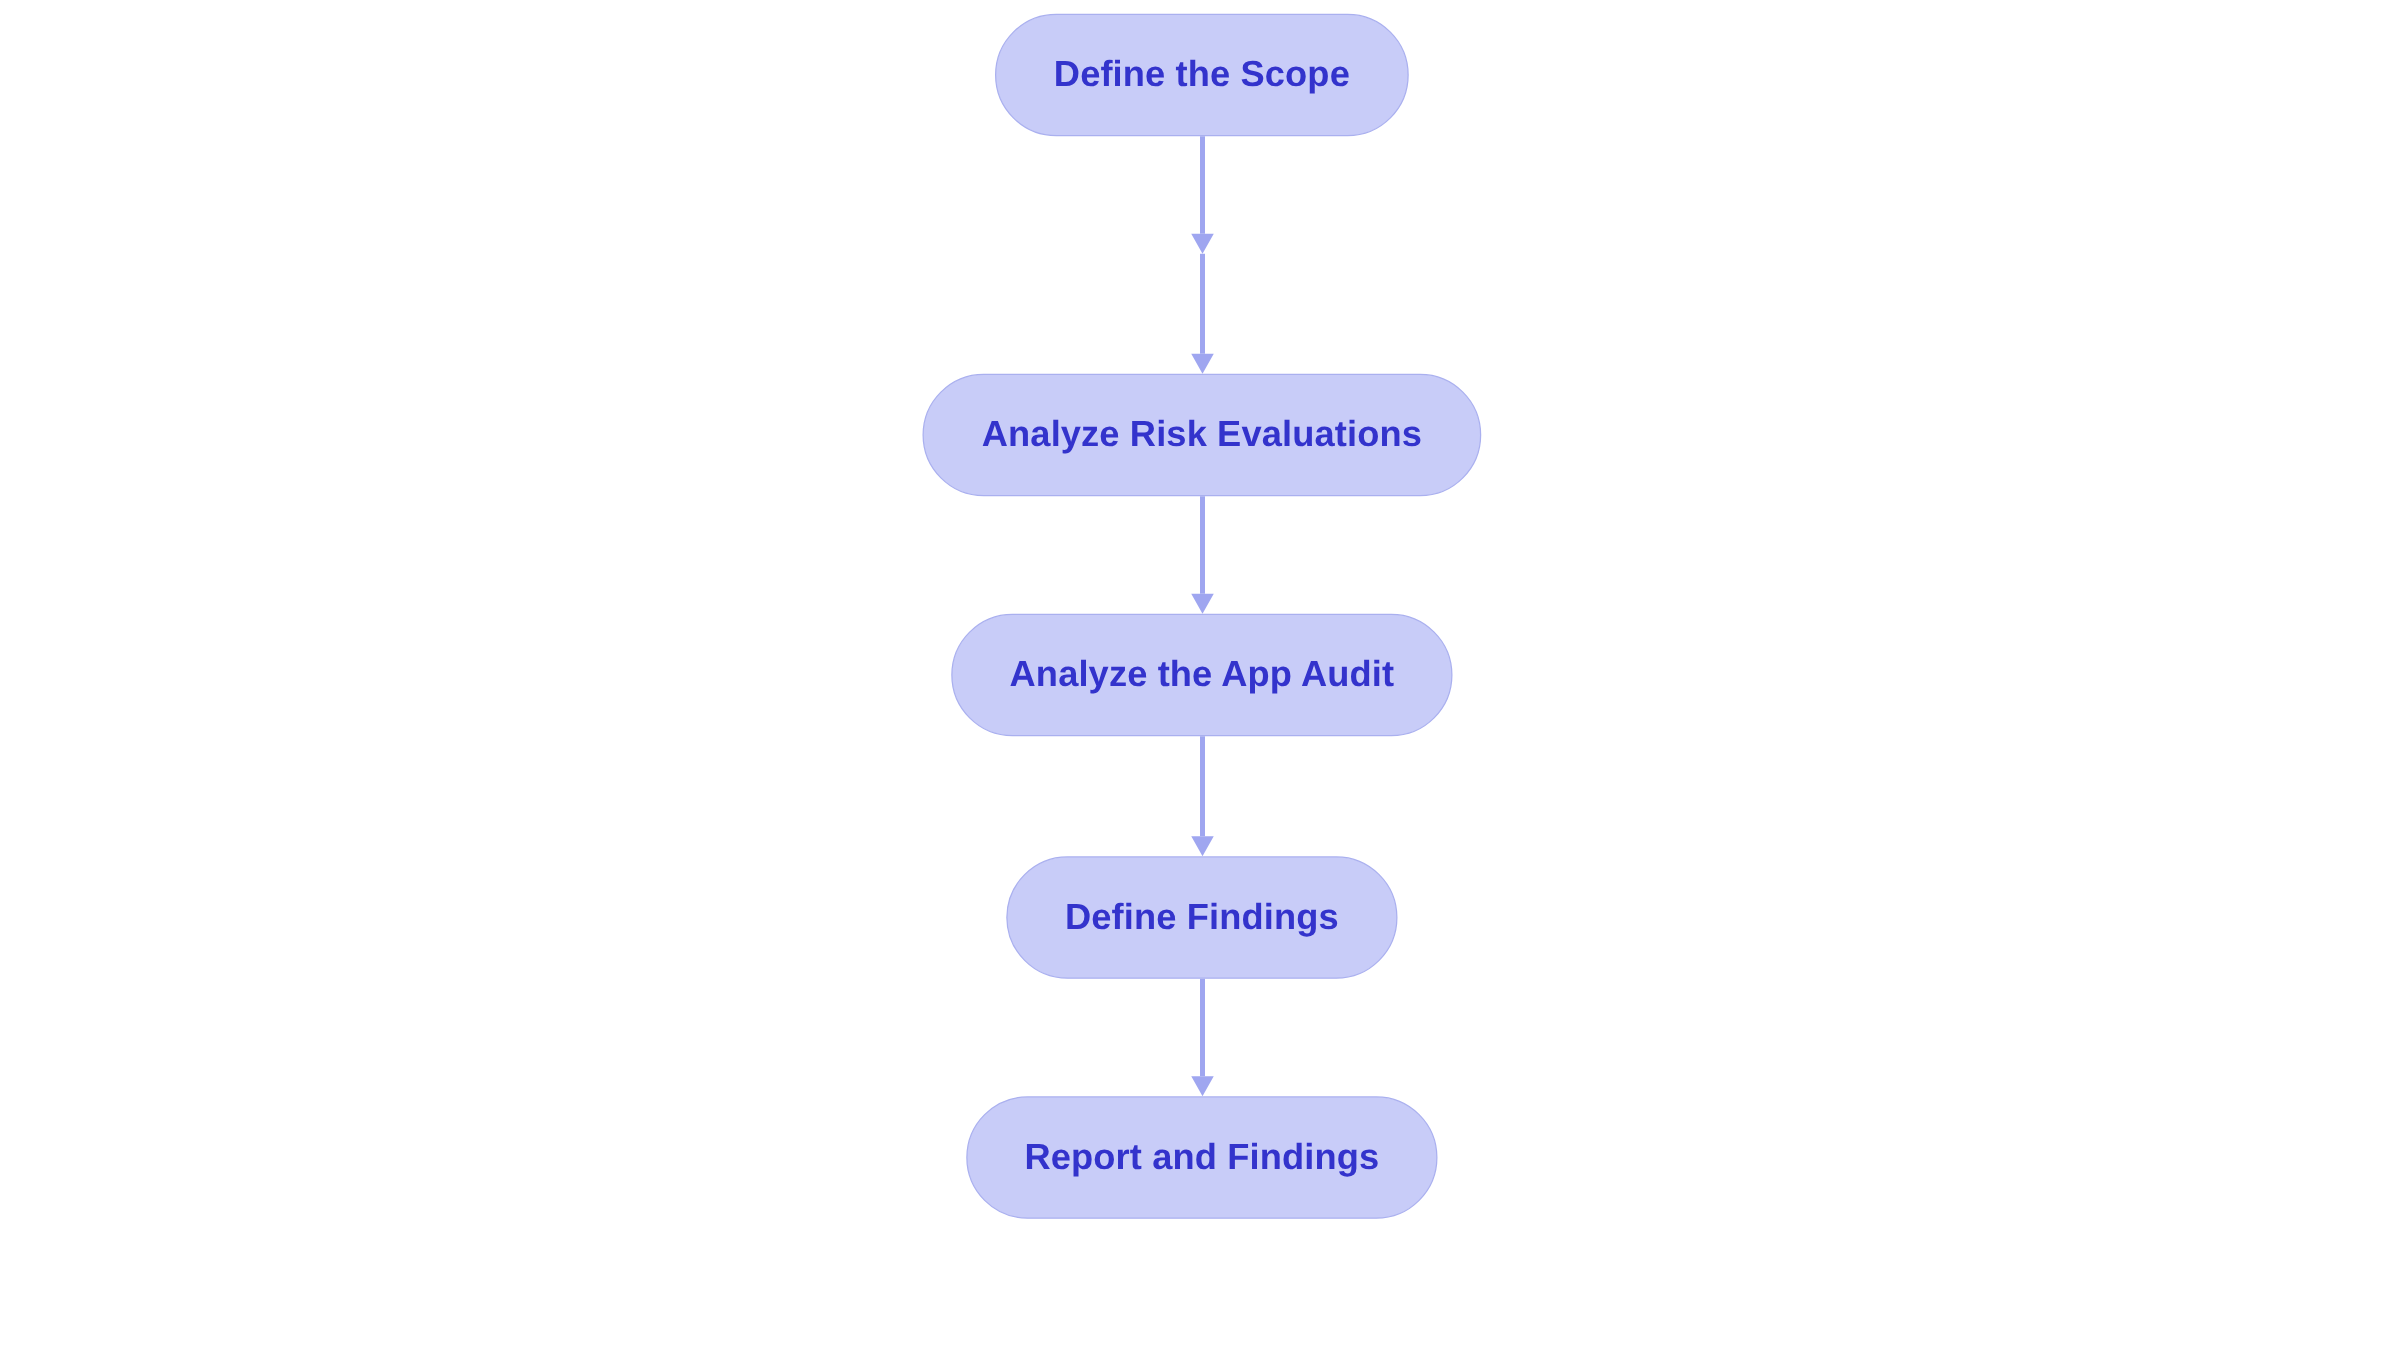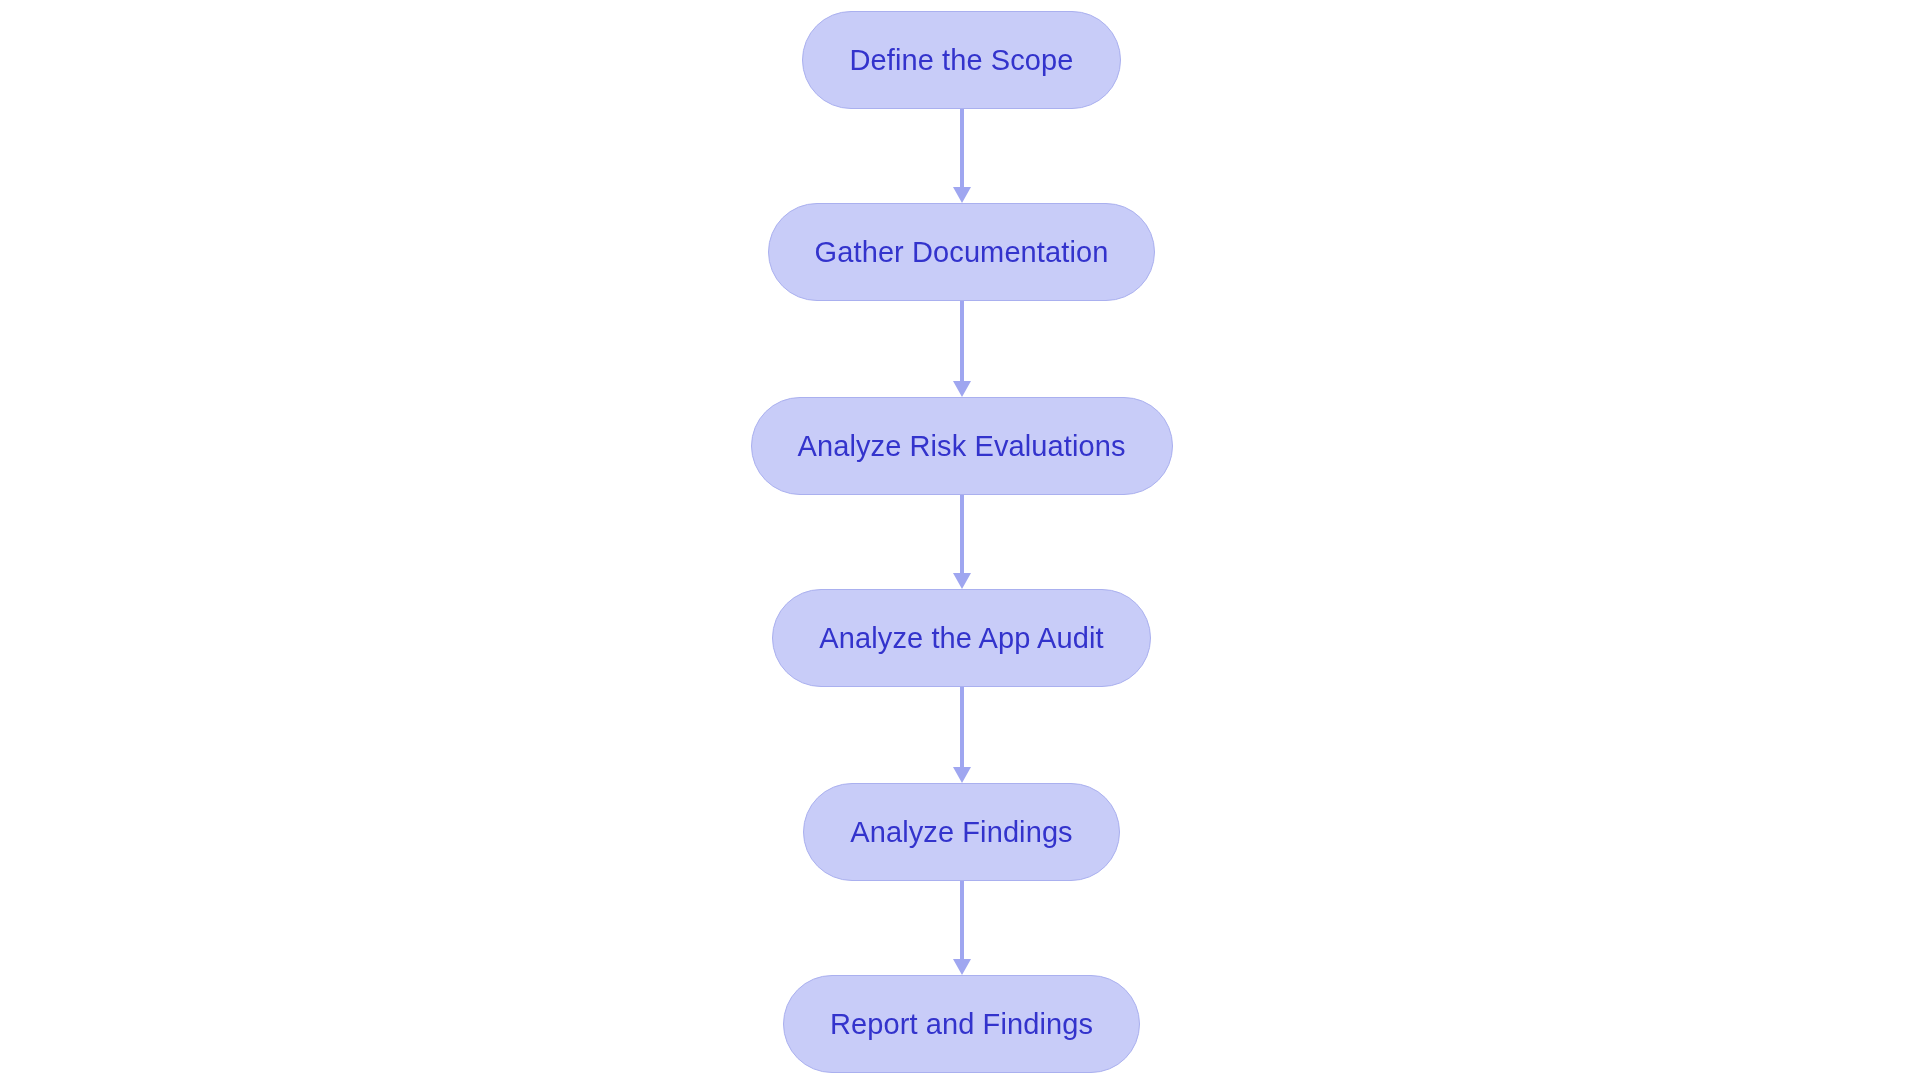--- a/index.html
+++ b/index.html
@@ -47,21 +47,21 @@
     white-space: nowrap;
     position: relative;
     margin-left: 3px;
   }
 
   .flow-node-label {
     font-size: 29px;
     line-height: 1;
     letter-spacing: 0.1px;
     color: #3333cc;
-    font-weight: 400;
+    font-weight: 700;
   }
 
   
   .flow-connector {
     position: relative;
     width: 20px;
     height: 94px;
     display: flex;
     flex-direction: column;
     align-items: center;
@@ -99,23 +99,20 @@
 
     <div class="flow-node">
       <span class="flow-node-label">Define the Scope</span>
     </div>
 
     <div class="flow-connector c1">
       <div class="connector-line"></div>
       <div class="connector-arrowhead"></div>
     </div>
 
-    <div class="flow-node">
-      <span class="flow-node-label">Gather Documentation</span>
-    </div>
 
     <div class="flow-connector c2">
       <div class="connector-line"></div>
       <div class="connector-arrowhead"></div>
     </div>
 
     <div class="flow-node">
       <span class="flow-node-label">Analyze Risk Evaluations</span>
     </div>
 
@@ -127,21 +124,21 @@
     <div class="flow-node">
       <span class="flow-node-label">Analyze the App Audit</span>
     </div>
 
     <div class="flow-connector c4">
       <div class="connector-line"></div>
       <div class="connector-arrowhead"></div>
     </div>
 
     <div class="flow-node">
-      <span class="flow-node-label">Analyze Findings</span>
+      <span class="flow-node-label">Define Findings</span>
     </div>
 
     <div class="flow-connector c5">
       <div class="connector-line"></div>
       <div class="connector-arrowhead"></div>
     </div>
 
     <div class="flow-node">
       <span class="flow-node-label">Report and Findings</span>
     </div>

